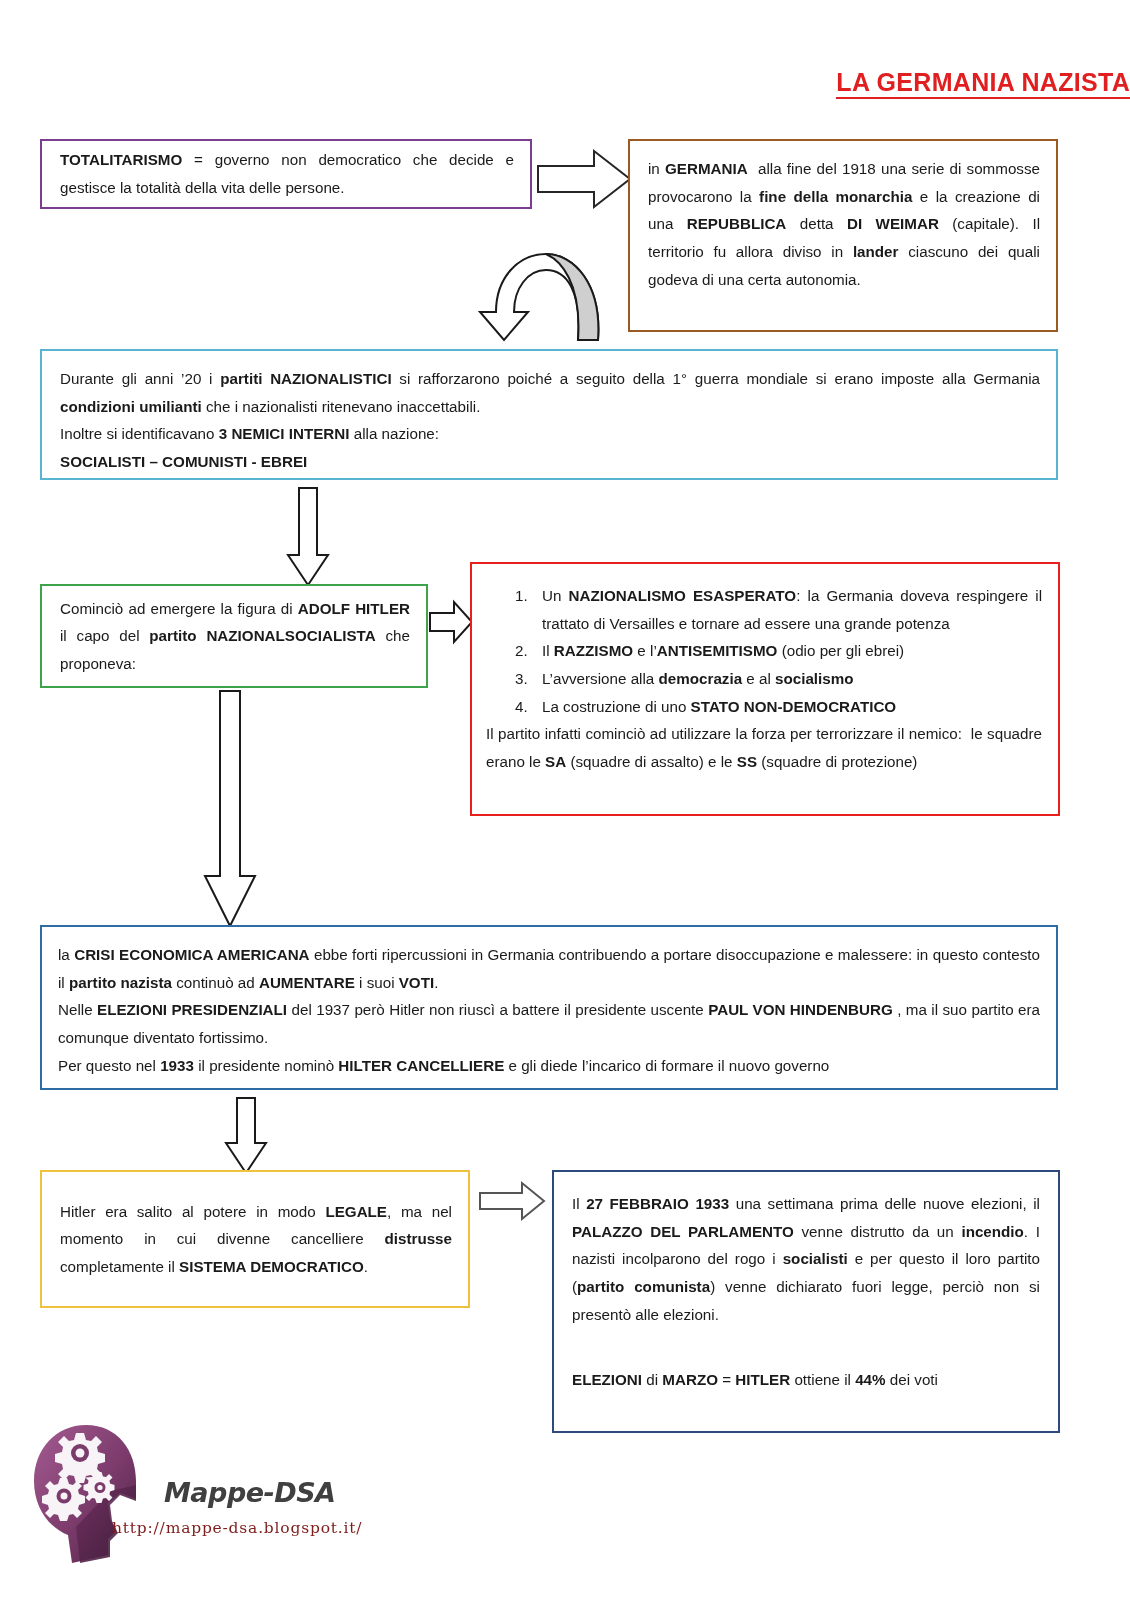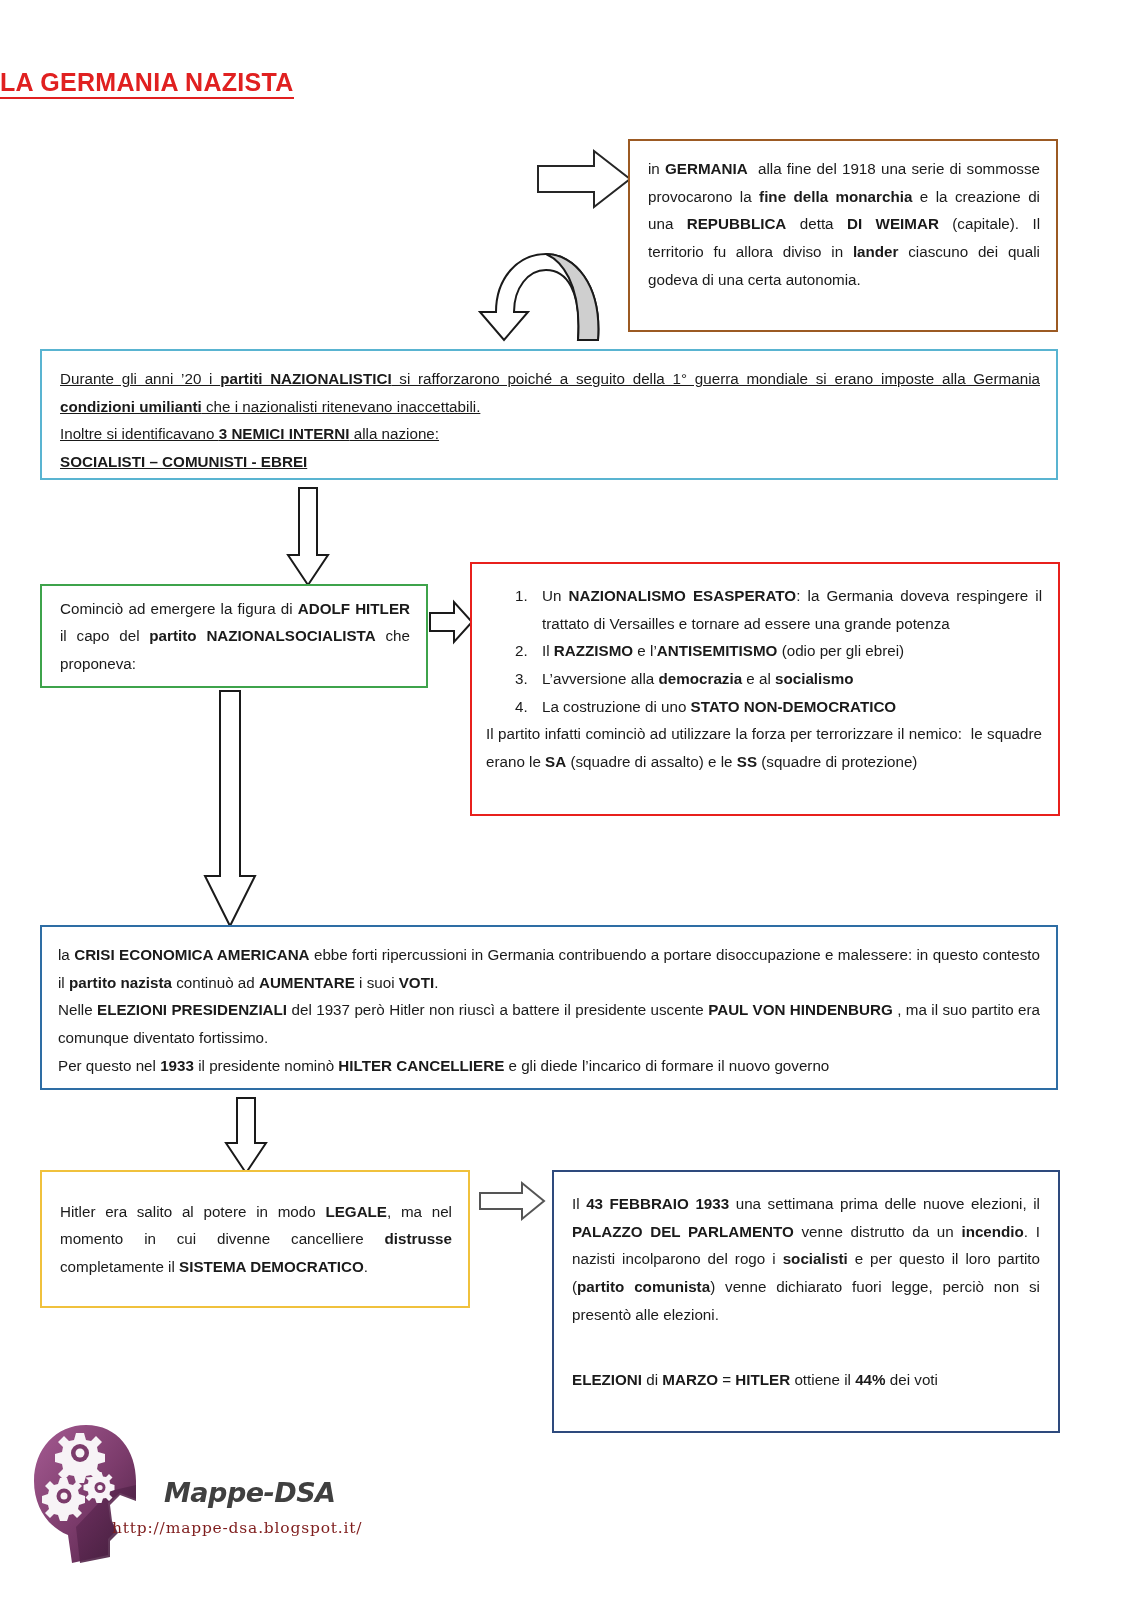--- a/index.html
+++ b/index.html
@@ -11,21 +11,21 @@
     font-family: "Liberation Sans", sans-serif;
     color: #1a1a1a;
     position: relative;
     overflow: hidden;
   }
   .page { position: relative; width:1130px; height:1600px; }
 
   
   .title {
     position:absolute; left:0; top:68px; width:1130px;
-    text-align:left;
+    text-align:right;
     font-size:25px; font-weight:bold; color:#E02020;
     letter-spacing:0.3px;
   }
   .title span { border-bottom:2px solid #E02020; padding-bottom:1px; }
 
   
   .box {
     position:absolute;
     background:#ffffff;
     padding:14px 16px 14px 18px;
@@ -43,21 +43,20 @@
     border:2.5px solid #7A3D8F;
     display:flex; align-items:center;
   }
   #box-germania{
     left:628px; top:139px; width:430px; height:193px;
     border:2.5px solid #9C5A23;
   }
   #box-nazionalistici{
     left:40px; top:349px; width:1018px; height:131px;
     border:2px solid #59B4D1;
-    text-decoration:underline;
   }
   #box-hitler{
     left:40px; top:584px; width:388px; height:104px;
     border:2.5px solid #3EA34B;
     display:flex; align-items:center;
   }
   #box-programma{
     left:470px; top:562px; width:590px; height:254px;
     border:2.5px solid #E8201C;
     padding:18px 16px 14px 14px;
@@ -117,20 +116,25 @@
 </style>
 </head>
 <body>
 
 <div class="page">
 
   <div class="title">
     <span>LA GERMANIA NAZISTA</span>
   </div>
 
+  <div class="box" id="box-totalitarismo">
+    <p class="just">
+      <b>TOTALITARISMO</b><span> = governo non democratico che decide e gestisce la totalità della vita delle persone.</span>
+    </p>
+  </div>
 
   <div class="arrow" id="arrow-right-1">
     <svg width="96" height="62" viewBox="0 0 96 62">
       <path d="M2,18 L58,18 L58,3 L94,31 L58,59 L58,44 L2,44 Z" fill="#ffffff" stroke="#262626" stroke-width="2"></path>
     </svg>
   </div>
 
   <div class="box" id="box-germania">
     <p class="just">
       in <b>GERMANIA</b>&nbsp; alla fine del 1918 una serie di sommosse provocarono la <b>fine della monarchia</b> e la creazione di una <b>REPUBBLICA</b> detta <b>DI WEIMAR</b> (capitale). Il territorio fu allora diviso in <b>lander</b> ciascuno dei quali godeva di una certa autonomia.
@@ -231,21 +235,21 @@
   </div>
 
   <div class="arrow" id="arrow-right-3">
     <svg width="68" height="40" viewBox="0 0 68 40">
       <path d="M2,12 L44,12 L44,2 L66,20 L44,38 L44,28 L2,28 Z" fill="#ffffff" stroke="#555555" stroke-width="2"></path>
     </svg>
   </div>
 
   <div class="box" id="box-incendio">
     <p class="just">
-      Il <b>43 FEBBRAIO 1933</b> una settimana prima delle nuove elezioni, il <b>PALAZZO DEL PARLAMENTO</b> venne distrutto da un <b>incendio</b>. I nazisti incolparono del rogo i <b>socialisti</b> e per questo il loro partito (<b>partito comunista</b>) venne dichiarato fuori legge, perciò non si presentò alle elezioni.
+      Il <b>27 FEBBRAIO 1933</b> una settimana prima delle nuove elezioni, il <b>PALAZZO DEL PARLAMENTO</b> venne distrutto da un <b>incendio</b>. I nazisti incolparono del rogo i <b>socialisti</b> e per questo il loro partito (<b>partito comunista</b>) venne dichiarato fuori legge, perciò non si presentò alle elezioni.
     </p>
     <p style="margin-top:38px">
       <b>ELEZIONI</b> di <b>MARZO</b> = <b>HITLER</b> ottiene il <b>44%</b> dei voti
     </p>
 
   </div>
 
   <div class="logo">
     <svg width="130" height="150" viewBox="0 0 130 150">
       <defs>

